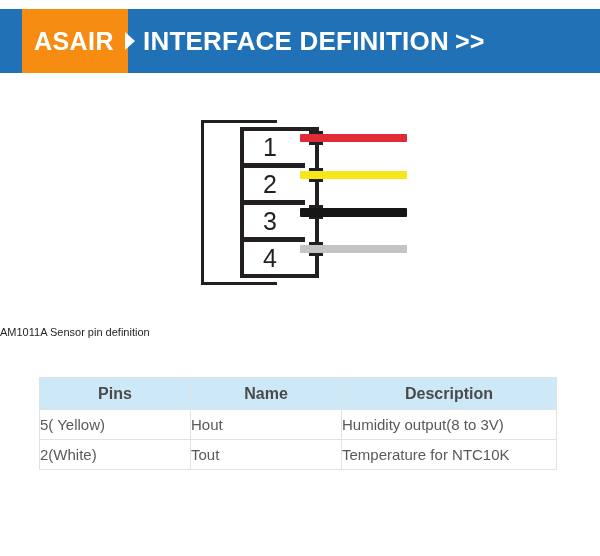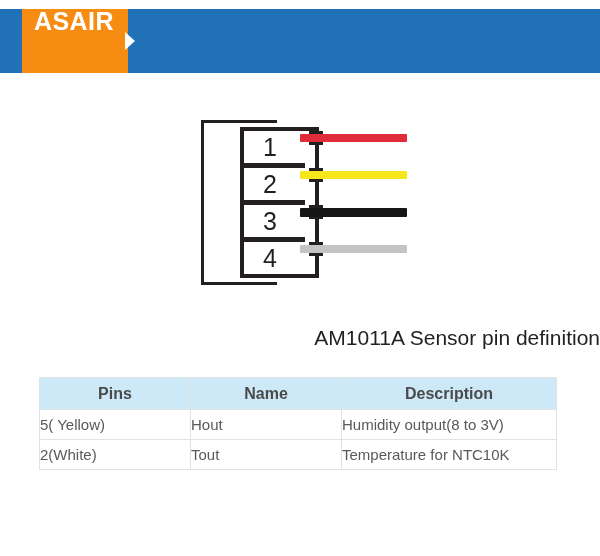--- a/index.html
+++ b/index.html
@@ -27,21 +27,21 @@
     align-items: center;
   }
   .brand-block {
     position: absolute;
     left: 22px;
     top: 0;
     width: 106px;
     height: 64px;
     background: #f78c12;
     display: flex;
-    align-items: flex-start;
+    align-items: center;
     justify-content: center;
   }
   .brand-text {
     color: #ffffff;
     font-size: 25px;
     font-weight: bold;
     letter-spacing: 0.4px;
     line-height: 1;
     padding-right: 2px;
   }
@@ -151,22 +151,22 @@
   .wire.w1 { top: 29px;  background: #e02b38; }
   .wire.w2 { top: 66px;  background: #f5e719; }
   .wire.w3 { top: 103px; background: #161616; height: 9px; }
   .wire.w4 { top: 140px; background: #c4c4c4; }
 
   .caption {
     position: absolute;
     left: 0;
     top: 326px;
     width: 600px;
-    text-align: right;
-    font-size: 21px;
+    text-align: left;
+    font-size: 11px;
     color: #231f20;
   }
 
   
   .pin-table {
     position: absolute;
     left: 39px;
     top: 377px;
     width: 517px;
     border-collapse: collapse;
@@ -197,20 +197,23 @@
   .col-desc { width: 215px; }
 </style>
 </head>
 <body>
 
 <div class="header">
   <div class="brand-block">
     <span class="brand-text">ASAIR</span>
   </div>
   <span class="brand-chevron"></span>
+  <div class="header-title">
+    <span>INTERFACE DEFINITION</span><span class="header-arrows">&gt;&gt;</span>
+  </div>
 </div>
 
 <div class="diagram">
 
   <div class="conn-outer"></div>
   <div class="conn-inner"></div>
 
   <div class="conn-sep s1"></div>
   <div class="conn-sep s2"></div>
   <div class="conn-sep s3"></div>

